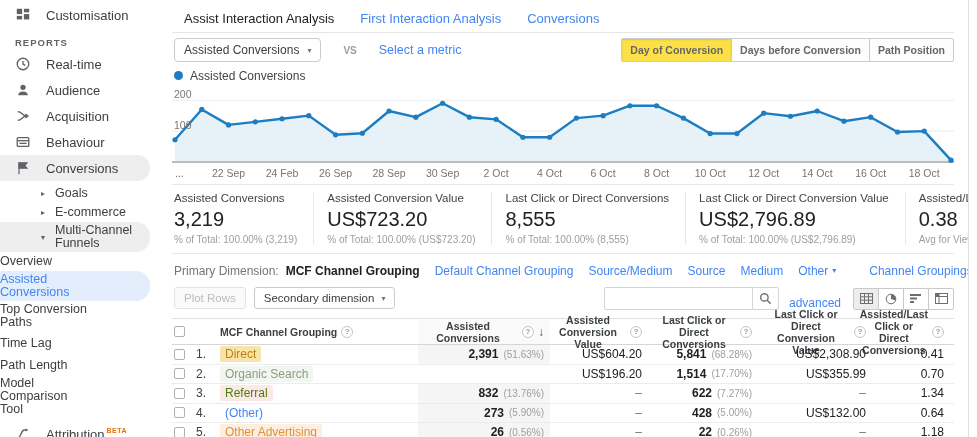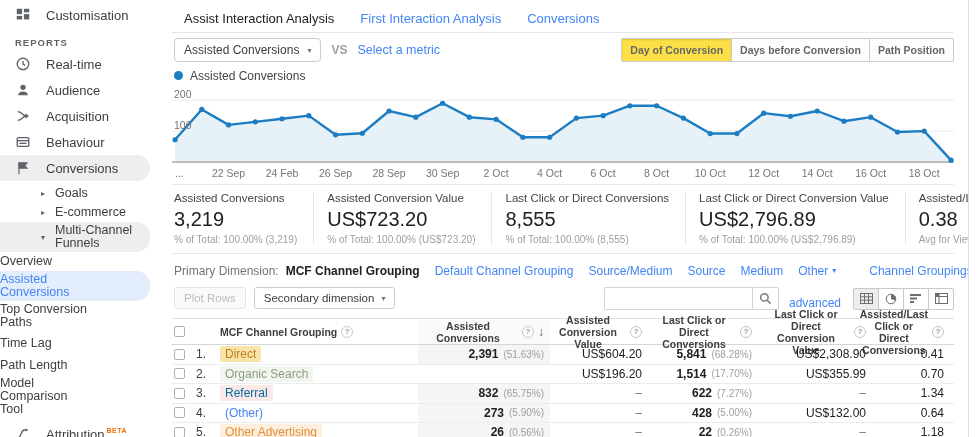--- a/index.html
+++ b/index.html
@@ -25,21 +25,21 @@
 
   
   .main{flex:1;padding:4px 14px 0 10px;min-width:0}
   .tabs{display:flex;align-items:center;gap:26px;height:29px;border-bottom:1px solid #e6e6e6;padding-left:12px;font-size:13px}
   .tab{color:#4285f4;cursor:pointer;white-space:nowrap}
   .tab.active{color:#202124}
 
   .controls{position:relative;height:34px;display:flex;align-items:center;padding-left:2px}
   .dd-btn{display:inline-flex;align-items:center;gap:8px;border:1px solid #ccc;border-radius:4px;background:#fff;padding:4px 9px;font-size:12px;color:#3c4043;cursor:pointer}
   .dd-btn .caret{font-size:8px;color:#757575}
-  .vs{font-size:12px;font-weight:bold;color:#9e9e9e;margin:0 10px}
+  .vs{font-size:10px;font-weight:bold;color:#9e9e9e;margin:0 22px}
   .link{color:#4285f4;cursor:pointer}
   .mode-group{position:absolute;right:0;top:5px;display:flex}
   .mode-btn{border:1px solid #ccc;background:#fdfdfd;font-size:10.5px;font-weight:bold;color:#666;padding:5px 8px;margin-left:-1px;cursor:pointer;white-space:nowrap}
   .mode-btn:first-child{margin-left:0;border-radius:2px 0 0 2px}
   .mode-btn:last-child{border-radius:0 2px 2px 0}
   .mode-btn.active{background:#fde047;box-shadow:inset 0 1px 2px rgba(0,0,0,.12)}
 
   .legend{display:flex;align-items:center;gap:7px;height:15px;padding-left:2px;font-size:12px;color:#444;margin-top:1px}
   .legend-dot{width:9px;height:9px;border-radius:50%;background:#1c7dc2}
   .chart-area{position:relative;height:79px;margin-top:3px}
@@ -93,21 +93,21 @@
   .td.col-assisted{background:#f5f5f5}
   .num{font-weight:bold}
   .pct{font-size:10px;color:#9e9e9e;margin-left:5px;font-weight:normal}
   .dash{color:#757575}
   .cb{width:11px;height:11px;border:1px solid #b0b0b0;border-radius:2px;background:#fff;display:inline-block;cursor:pointer}
   .help{width:12px;height:12px;border:1px solid #c6c6c6;border-radius:50%;color:#9a9a9a;font-size:8px;font-weight:bold;display:inline-flex;align-items:center;justify-content:center;background:#fff;flex:0 0 12px;cursor:pointer}
   .sort-arrow{font-size:12px;color:#555;font-weight:bold;cursor:pointer}
   .chip{padding:1px 5px;border-radius:2px;white-space:nowrap}
   .chip-direct{background:#f8e3a9;color:#bf8017}
   .chip-organic{background:#f1f6ee;color:#8c9c86}
-  .chip-referral{background:#fbe9e7;color:#0369a1}
+  .chip-referral{background:#fbe9e7;color:#4d7c0f}
   .chip-none{color:#4285f4}
   .chip-otherad{background:#fdeedd;color:#e0913f}
 </style>
 </head>
 <body>
 
 <div class="app">
 
   <aside class="sidebar">
     <div class="nav-item">
@@ -468,21 +468,21 @@
       <div class="trow">
         <span class="td col-cb">
             <span class="cb"></span>
           </span>
         <span class="td col-rank">3.</span>
         <span class="td col-channel">
             <span class="chip chip-referral">Referral</span>
           </span>
         <span class="td col-assisted">
             <span class="num">832</span>
-            <span class="pct">(65.75%)</span>
+            <span class="pct">(13.76%)</span>
           </span>
         <span class="td col-acv dash">–</span>
         <span class="td col-lcd">
             <span class="num">622</span>
             <span class="pct">(7.27%)</span>
           </span>
         <span class="td col-lcdv dash">–</span>
         <span class="td col-ratio">1.34</span>
       </div>
 

